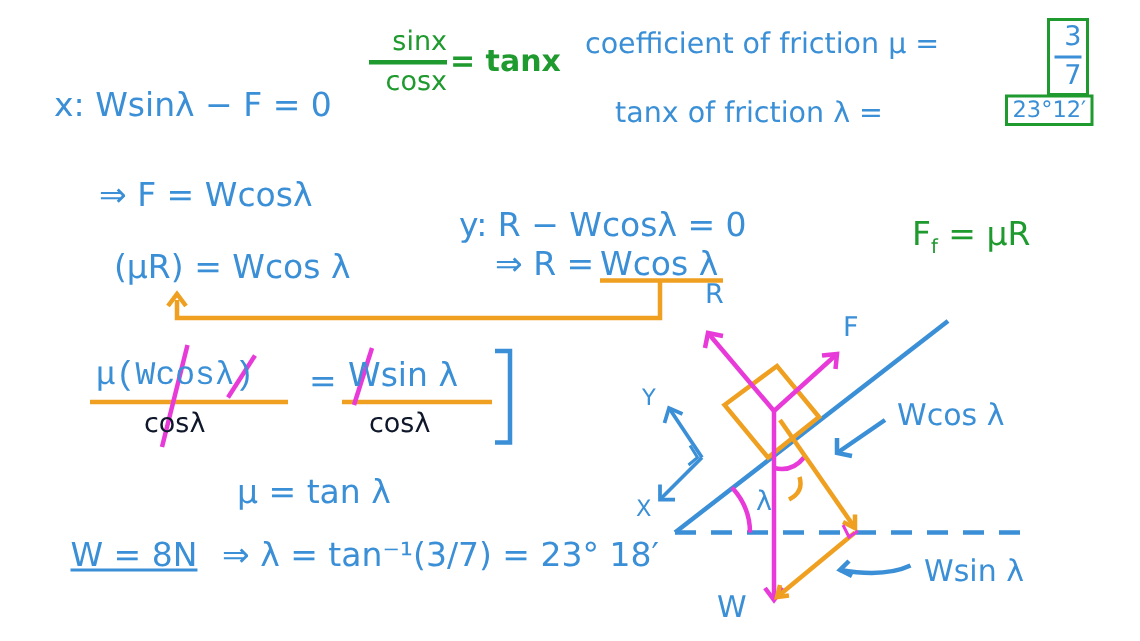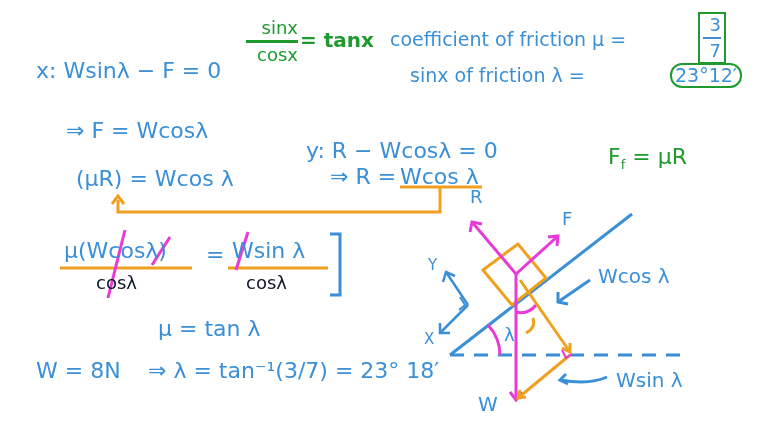--- a/index.html
+++ b/index.html
@@ -71,50 +71,50 @@
   <path d="M566,374 L560,380 L568,384" stroke="#3a8fd6" stroke-width="3" fill="none"></path>
 </svg>
 
 <div class="frac green" style="left:246px;top:18px;width:52px;">
   <span class="num">sinx</span>
   <span class="bar" style="background:#1f9a2e;"></span>
   <span class="den">cosx</span>
 </div>
 <div class="t green" style="left:300px;top:30px;font-size:20px;font-weight:bold;">= tanx</div>
 
-<div class="t blue" style="left:390px;top:30px;font-size:19px;">coefficient of friction μ =</div>
+<div class="t blue" style="left:390px;top:20px;font-size:19px;">coefficient of friction μ =</div>
 <div class="frac blue box" style="left:698px;top:12px;width:18px;">
   <span class="num">3</span>
   <span class="bar" style="background:#3a8fd6;height:2px;"></span>
   <span class="den">7</span>
 </div>
 
-<div class="t blue" style="left:410px;top:66px;font-size:19px;">sinx of friction λ =</div>
-<div class="t blue box" style="left:670px;top:63px;font-size:19px;border-radius:12px;">23°12′</div>
+<div class="t blue" style="left:410px;top:66px;font-size:19px;">tanx of friction λ =</div>
+<div class="t blue box" style="left:670px;top:63px;font-size:15px;">23°12′</div>
 
 <div class="t blue" style="left:36px;top:60px;">x:  Wsinλ − F = 0</div>
 <div class="t blue" style="left:66px;top:120px;">⇒ F = Wcosλ</div>
 <div class="t blue" style="left:306px;top:120px;margin-top:20px;">y:  R − Wcosλ = 0</div>
 <div class="t blue" style="left:76px;top:168px;">(μR) = Wcos λ</div>
 <div class="t blue" style="left:330px;top:166px;">⇒ R =</div>
 <div class="t blue" style="left:400px;top:166px;">Wcos λ</div>
 
 <div class="t green" style="left:608px;top:146px;">
   <span>F</span><sub style="font-size:13px;">f</sub>
   <span>= μR</span>
 </div>
 
-<div class="t blue" style="left:64px;top:240px;">μ(Wcosλ)</div>
+<div class="t blue" style="left:64px;top:240px;font-family:Liberation Mono, monospace;">μ(Wcosλ)</div>
 <div class="t orange" style="left:96px;top:274px;font-size:18px;">cosλ</div>
 <div class="t blue" style="left:206px;top:244px;">=</div>
 <div class="t blue" style="left:232px;top:240px;">Wsin λ</div>
 <div class="t orange" style="left:246px;top:274px;font-size:18px;">cosλ</div>
 
 <div class="t blue" style="left:158px;top:318px;">μ = tan λ</div>
-<div class="t blue" style="left:36px;top:360px;">W = 8N</div>
+<div class="t blue" style="left:47px;top:360px;text-decoration:underline;">W = 8N</div>
 <div class="t blue" style="left:148px;top:360px;">⇒ λ = tan⁻¹(3/7) = 23° 18′</div>
 
 <div class="t blue" style="left:470px;top:188px;font-size:18px;">R</div>
 <div class="t blue" style="left:562px;top:210px;font-size:18px;">F</div>
 <div class="t blue" style="left:478px;top:394px;font-size:20px;">W</div>
 <div class="t blue" style="left:428px;top:258px;font-size:15px;">Y</div>
 <div class="t blue" style="left:424px;top:332px;font-size:15px;">X</div>
 <div class="t blue" style="left:504px;top:326px;font-size:18px;">λ</div>
 <div class="t blue" style="left:598px;top:266px;font-size:20px;">Wcos λ</div>
 <div class="t blue" style="left:616px;top:370px;font-size:20px;">Wsin λ</div>

